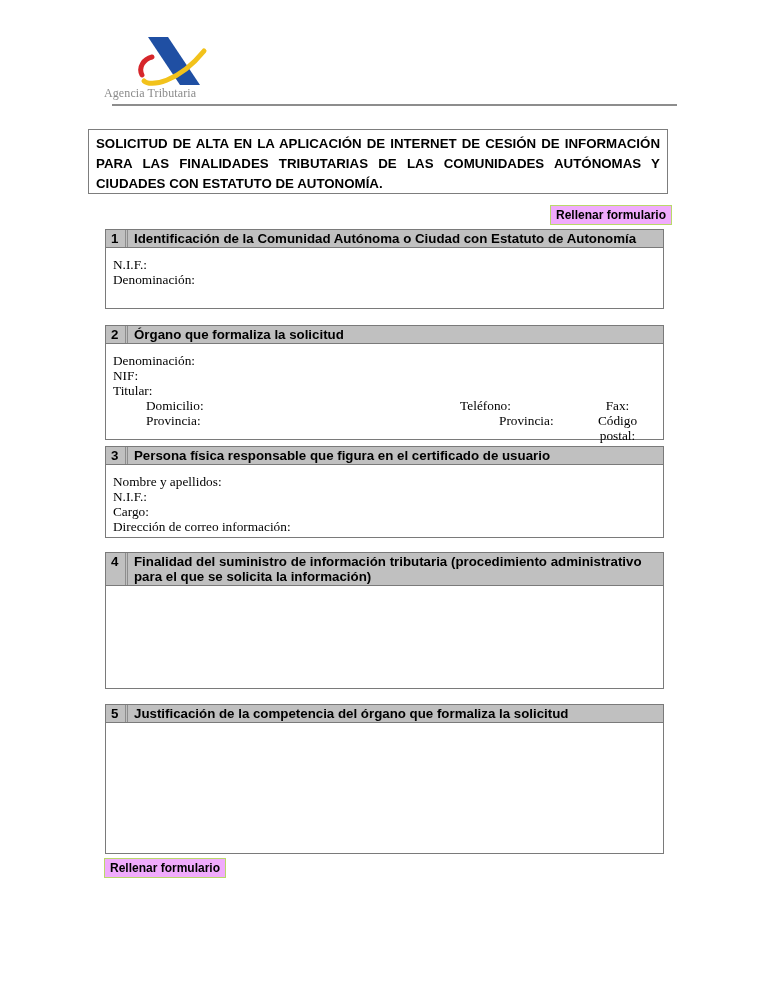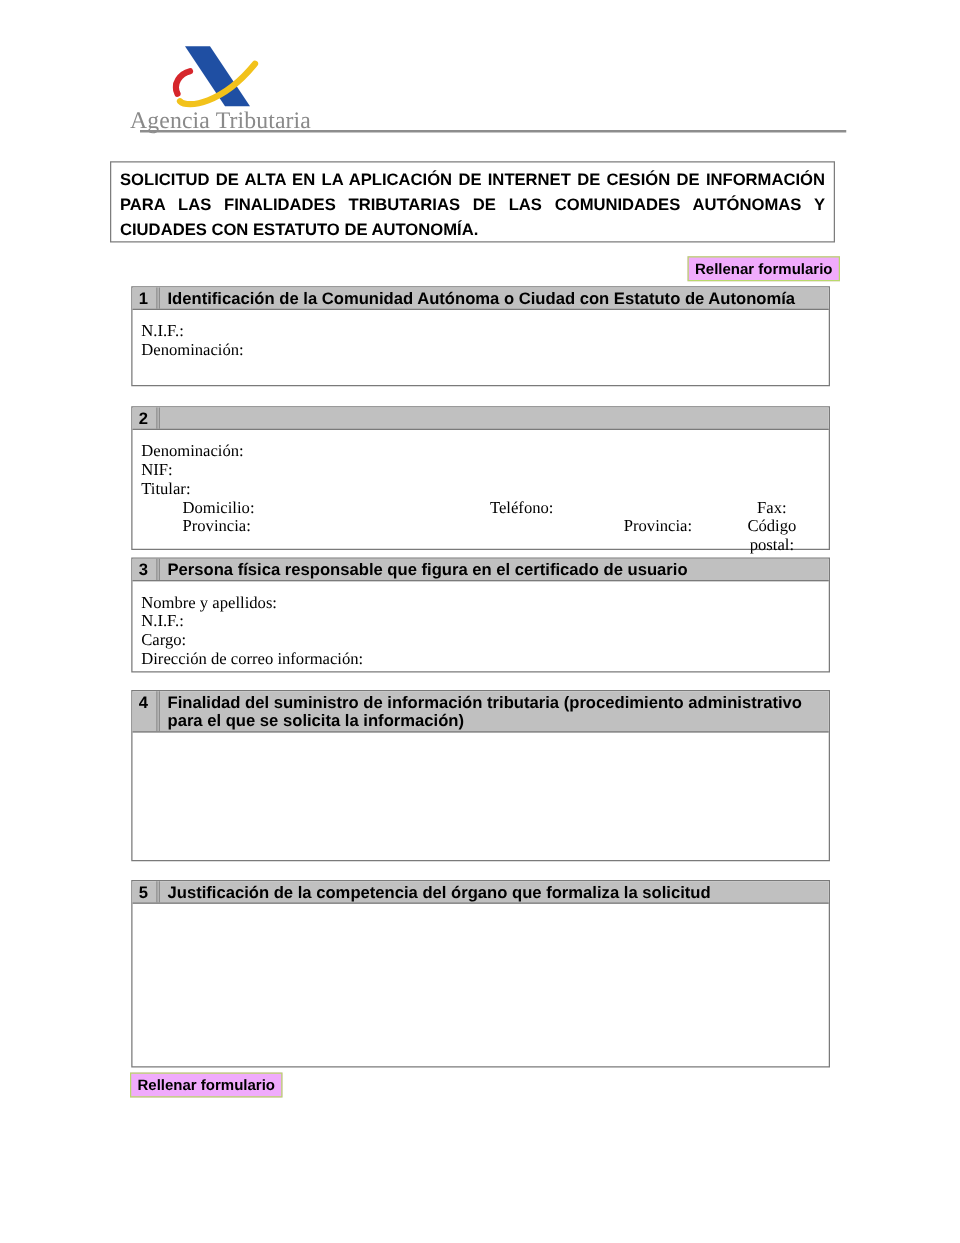--- a/index.html
+++ b/index.html
@@ -11,21 +11,21 @@
       overflow: hidden;
     }
     .page { position: relative; width: 768px; height: 994px; }
 
     
     .logo { position: absolute; left: 104px; top: 32px; width: 140px; height: 74px; }
     .logo svg { position: absolute; left: 34px; top: 3px; }
     .logo-text {
       position: absolute; left: 0; top: 54px;
       font-family: "Liberation Serif", serif;
-      font-size: 19px; color: #8a8a8a; letter-spacing: 0.1px;
+      font-size: 12px; color: #8a8a8a; letter-spacing: 0.1px;
       white-space: nowrap;
     }
     .logo-rule {
       position: absolute; left: 112px; top: 104px; width: 565px; height: 2px;
       background: #8d8d8d;
     }
 
     
     .title-box {
       position: absolute; left: 88px; top: 129px; width: 580px; height: 65px;
@@ -69,21 +69,21 @@
     }
     .sec-title { padding: 1px 6px; }
     .sec-body {
       padding: 9px 7px 0 7px;
       font-size: 13.3px; line-height: 15px; font-family: Liberation Serif, serif;
     }
     .row { display: flex; margin-left: 33px; }
     .row .c1 { width: 246px; }
     .row .c2 { width: 187px; }
     .row .c3 { flex: 1; }
-    .right { text-align: left; }
+    .right { text-align: center; }
     .center { text-align: center; }
 
     #s1 { top: 229px; height: 80px; }
     #s2 { top: 325px; height: 115px; }
     #s3 { top: 446px; height: 92px; }
     #s4 { top: 552px; height: 137px; }
     #s5 { top: 704px; height: 150px; }
   </style>
 </head>
 <body>
@@ -111,20 +111,21 @@
     </div>
     <div class="sec-body">
       <div>N.I.F.:</div>
       <div>Denominación:</div>
     </div>
   </div>
 
   <div class="section" id="s2">
     <div class="sec-head">
       <div class="sec-num">2</div>
+      <div class="sec-title">Órgano que formaliza la solicitud</div>
     </div>
     <div class="sec-body">
       <div>Denominación:</div>
       <div>NIF:</div>
       <div>Titular:</div>
       <div class="row">
         <div class="c1">Domicilio:</div>
         <div class="c2 right">Teléfono:</div>
         <div class="c3 center">Fax:</div>
       </div>

